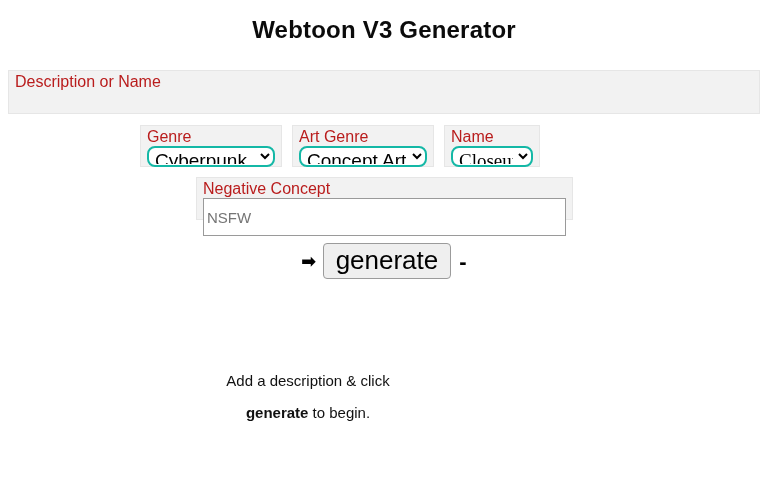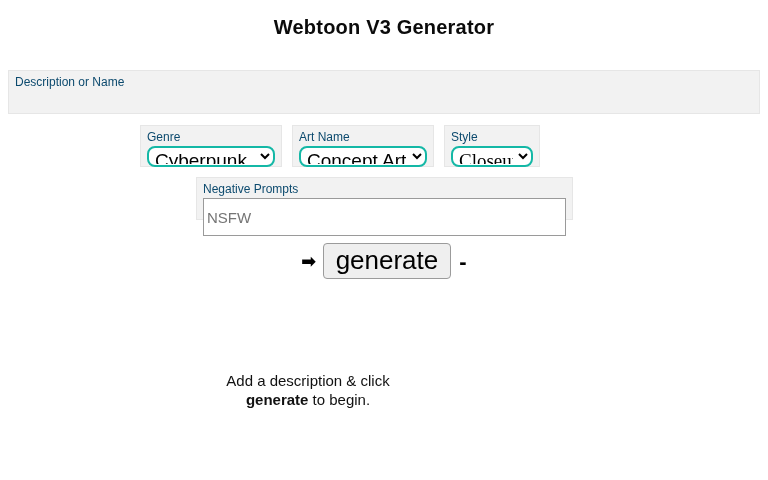--- a/index.html
+++ b/index.html
@@ -12,39 +12,39 @@
     height: 480px;
     background: #ffffff;
     font-family: "Liberation Sans", sans-serif;
     color: #000000;
     overflow: hidden;
     position: relative;
   }
 
   .page-title {
     text-align: center;
-    font-size: 20px;
+    font-size: 24px;
     font-weight: bold;
     margin: 0;
     padding-top: 16px;
     letter-spacing: 0.2px;
     color: #0b0b0b;
   }
 
   
   .panel {
     background: #f2f2f2;
     border: 1px solid #e6e6e6;
     box-sizing: border-box;
     padding: 4px 6px 6px 6px;
   }
   .panel-label {
-    font-size: 12px;
+    font-size: 16px;
     line-height: 14px;
-    color: #0c4a6e;
+    color: #b91c1c;
     display: block;
     margin-bottom: 2px;
   }
 
   
   .desc-panel {
     position: absolute;
     left: 8px;
     top: 70px;
     width: 752px;
@@ -162,21 +162,21 @@
   .hint {
     position: absolute;
     left: 0;
     top: 372px;
     width: 616px;
     text-align: center;
     font-size: 15px;
     line-height: 18px;
     color: #111111;
   }
-  .hint-line-2 { margin-top: 1px; }
+  .hint-line-2 { margin-top: 14px; }
   .hint-strong { font-weight: bold; }
 </style>
 </head>
 <body>
 
 <h1 class="page-title">Webtoon V3 Generator</h1>
 
 <div class="panel desc-panel">
   <span class="panel-label">Description or Name</span>
 </div>
@@ -184,38 +184,38 @@
 <div class="select-row">
 
   <div class="panel select-panel sel-genre">
     <span class="panel-label">Genre</span>
     <select>
       <option>Cyberpunk</option>
     </select>
   </div>
 
   <div class="panel select-panel sel-artstyle">
-    <span class="panel-label">Art Name</span>
+    <span class="panel-label">Art Genre</span>
     <select>
       <option>Concept Art</option>
     </select>
   </div>
 
 
   <div class="panel select-panel sel-range">
-    <span class="panel-label">Style</span>
+    <span class="panel-label">Name</span>
     <select>
       <option>Closeup</option>
     </select>
   </div>
 
 </div>
 
 <div class="panel neg-panel">
-  <span class="panel-label">Negative Prompts</span>
+  <span class="panel-label">Negative Concept</span>
   <input class="neg-input" type="text" placeholder="NSFW" style="">
 </div>
 
 <div class="generate-row">
   <span class="arrow-marker arrow-right-marker">➡</span>
   <button class="generate-button">generate</button>
   <span class="dash-marker">-</span>
 </div>
 
 <div class="hint">

